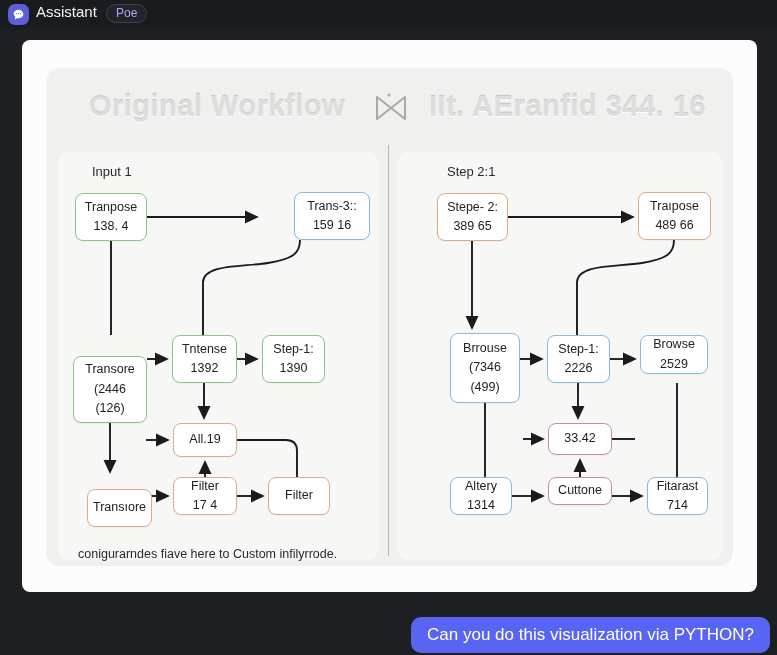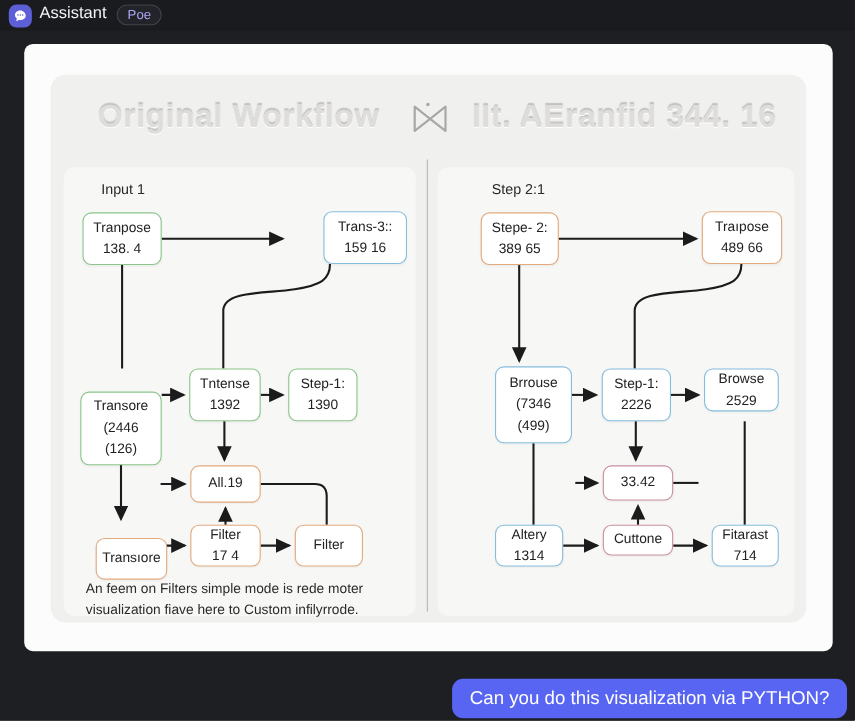--- a/index.html
+++ b/index.html
@@ -184,22 +184,22 @@
           <div class="node pink" style="left: 502px; top: 409px; width: 64px; height: 28px;">
             <div>Cuttone</div>
           </div>
           <div class="node blue" style="left: 601px; top: 409px; width: 61px; height: 38px;">
             <div>Fitarast</div>
             <div>714</div>
           </div>
         </div>
 
       <div class="caption">
-        <span>An feem on Filters simple mode is rede moter</span><br>
-        <span>visualization fiave here to Custom infilyrrode.</span>
+        <br>
+        <span>conigurarndes fiave here to Custom infilyrrode.</span>
       </div>
 
     </div>
   </div>
 
   <div class="user-bubble">Can you do this visualization via PYTHON?</div>
 
 </div>
 
 </body></html>

